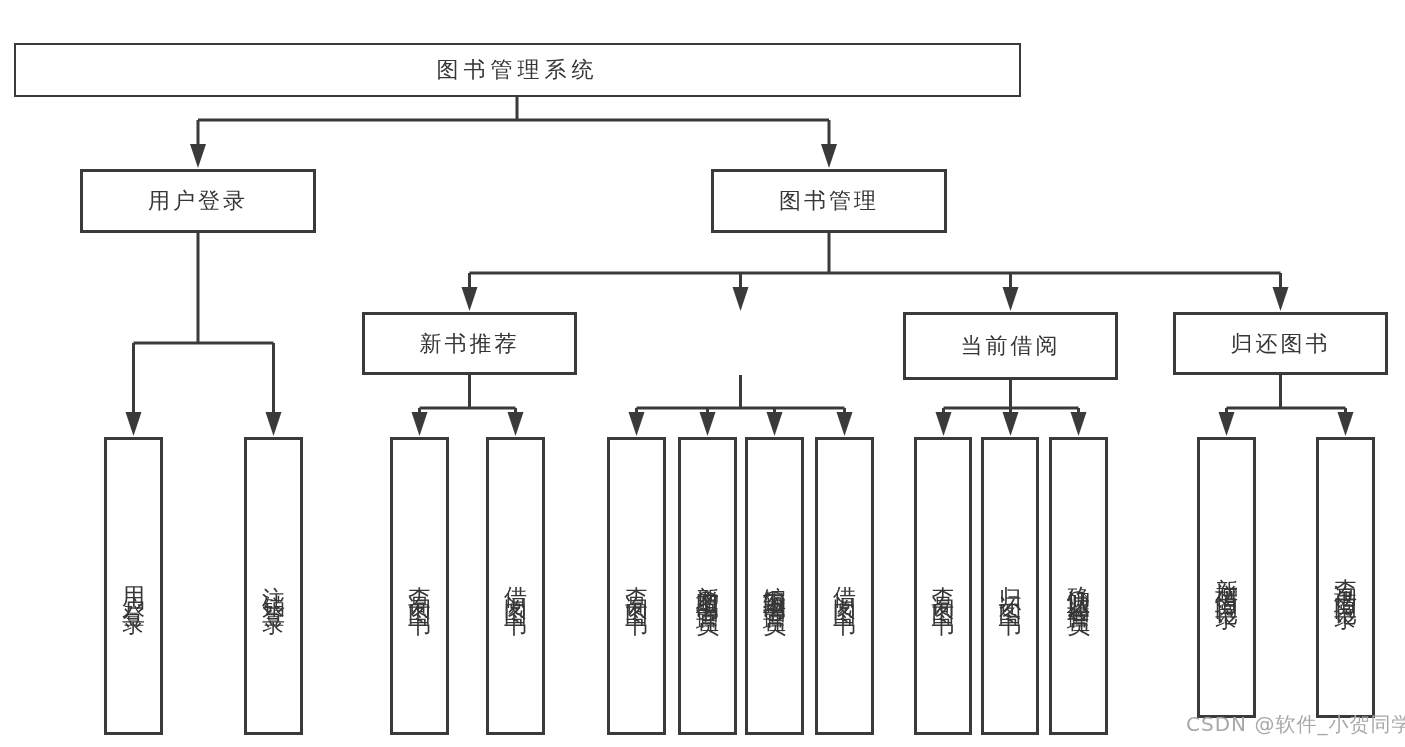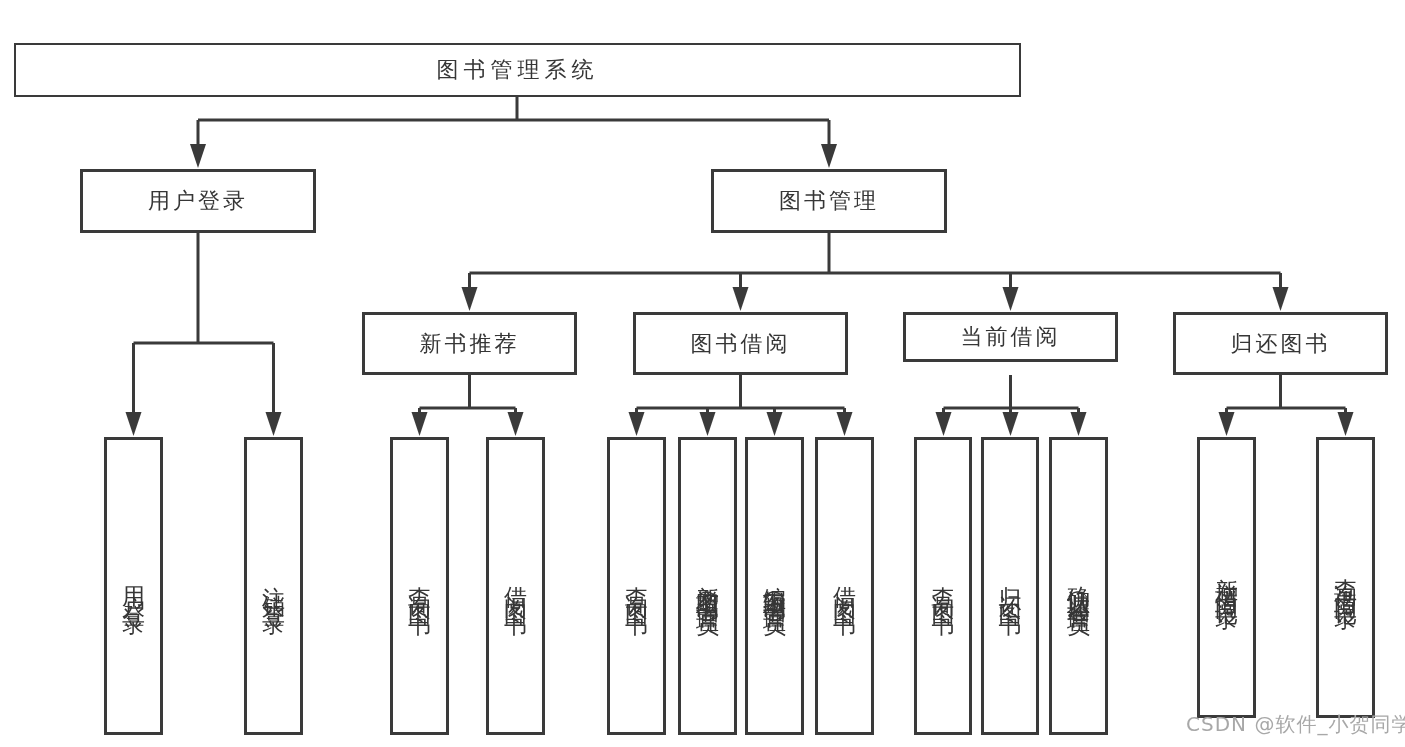--- a/index.html
+++ b/index.html
@@ -115,24 +115,21 @@
   <div class="node" style="left:80px;top:169px;width:236px;height:64px;">
     <span class="h-label">用户登录</span>
   </div>
   <div class="node" style="left:711px;top:169px;width:236px;height:64px;">
     <span class="h-label">图书管理</span>
   </div>
 
   <div class="node" style="left:362px;top:312px;width:215px;height:63px;">
     <span class="h-label">新书推荐</span>
   </div>
-  <div class="node" style="left:633px;top:312px;width:215px;height:63px;">
-    <span class="h-label">图书借阅</span>
-  </div>
-  <div class="node" style="left:903px;top:312px;width:215px;height:50px;">
+  <div class="node" style="left:903px;top:312px;width:215px;height:68px;">
     <span class="h-label">当前借阅</span>
   </div>
   <div class="node" style="left:1173px;top:312px;width:215px;height:63px;">
     <span class="h-label">归还图书</span>
   </div>
 
   <div class="node" style="left:104px;top:437px;width:59px;height:298px;">
     <span class="v-label">用户登录</span>
   </div>
   <div class="node" style="left:244px;top:437px;width:59px;height:298px;">

